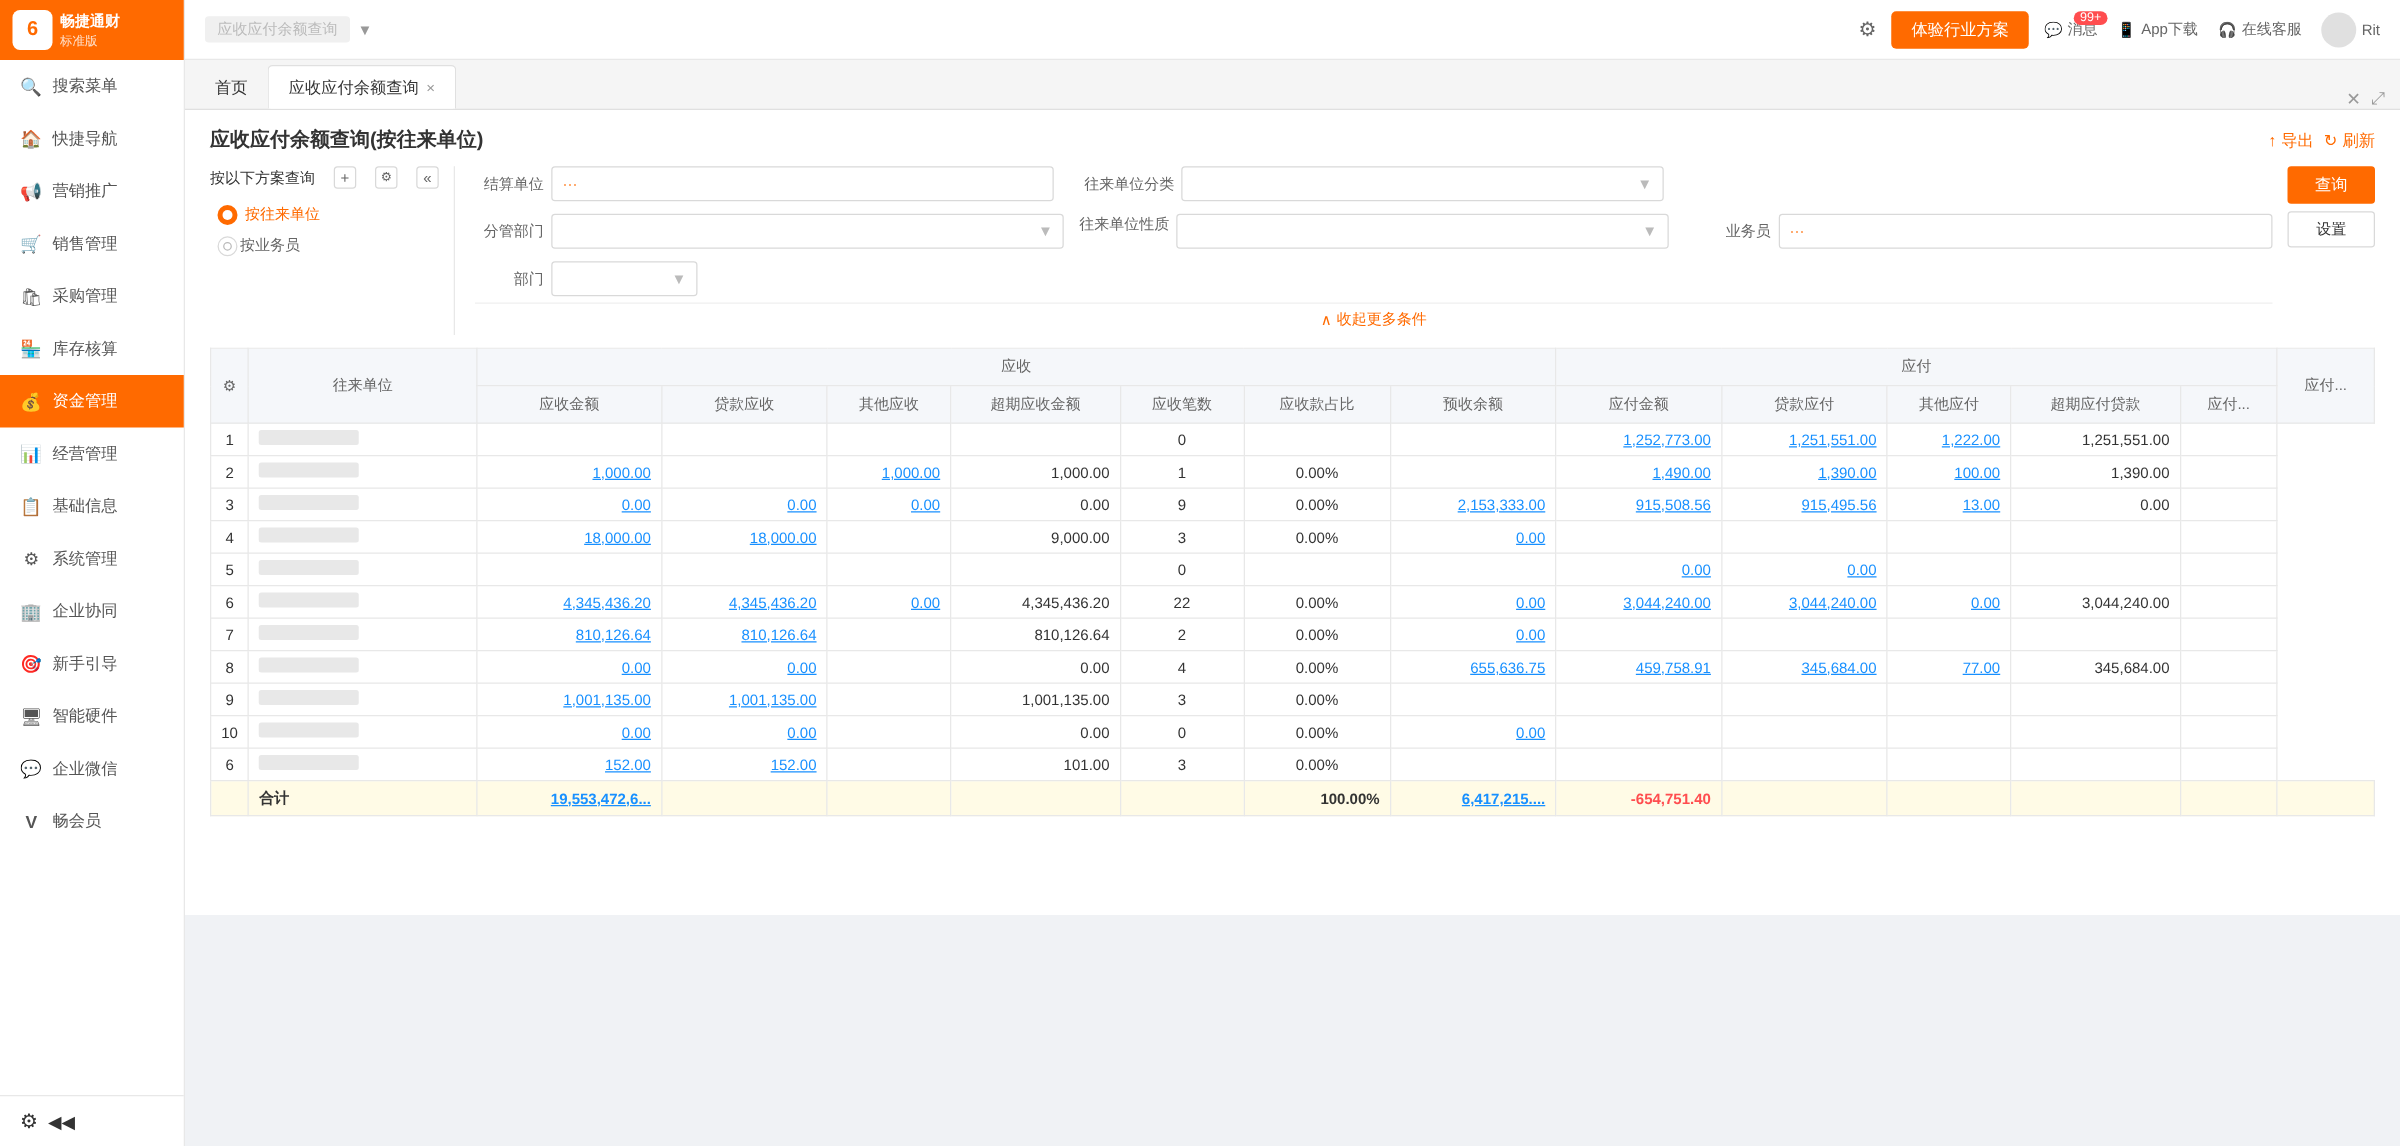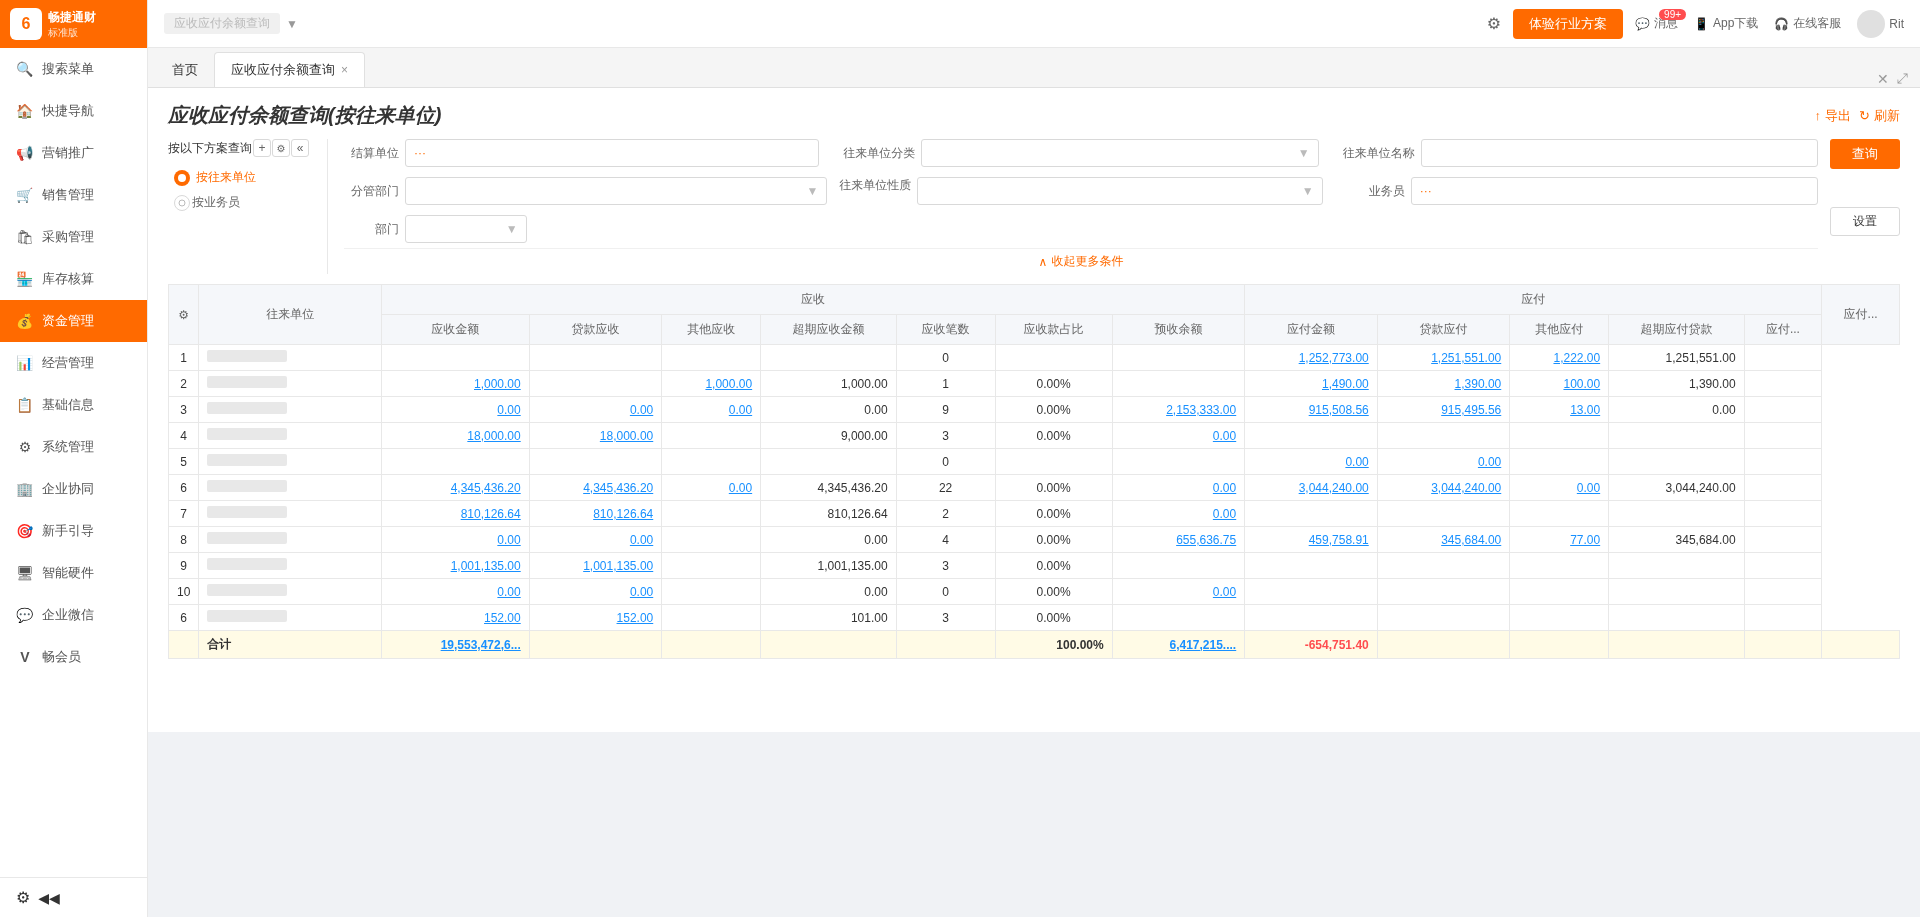--- a/index.html
+++ b/index.html
@@ -27,29 +27,29 @@
     
     .tabbar { height: 40px; background: #f5f5f5; border-bottom: 1px solid #e0e0e0; display: flex; align-items: end; padding: 0 8px; flex-shrink: 0; }
     .tab { padding: 8px 16px; cursor: pointer; font-size: 13px; color: #666; border-top-left-radius: 4px; border-top-right-radius: 4px; display: flex; align-items: center; gap: 6px; }
     .tab.home { background: transparent; color: #333; }
     .tab.active { background: #fff; color: #333; border: 1px solid #e0e0e0; border-bottom: none; }
     .tab-close { font-size: 12px; color: #999; cursor: pointer; }
 
     
     .content { flex: 1; background: #fff; overflow: hidden; display: flex; flex-direction: column; padding: 0; }
     .page-header { display: flex; align-items: center; justify-content: space-between; padding: 14px 20px 10px; }
-    .page-title { font-size: 20px; font-weight: bold; color: #333; font-style: italic; }
+    .page-title { font-size: 16px; font-weight: bold; color: #333; }
     .page-actions { display: flex; gap: 8px; }
     .action-btn { display: flex; align-items: center; gap: 4px; color: #ff6a00; cursor: pointer; font-size: 13px; border: none; background: none; }
 
     
     .filter-area { padding: 0 20px 10px; background: #fff; }
 
     .query-btn { background: #ff6a00; color: #fff; border: none; padding: 6px 20px; border-radius: 3px; cursor: pointer; font-size: 13px; width: 70px; }
-    .setting-btn { background: #fff; color: #333; border: 1px solid #d9d9d9; padding: 5px 16px; border-radius: 3px; cursor: pointer; font-size: 12px; width: 70px; margin-top: 32px; }
+    .setting-btn { background: #fff; color: #333; border: 1px solid #d9d9d9; padding: 5px 16px; border-radius: 3px; cursor: pointer; font-size: 12px; width: 70px; }
 
     
     .table-container { flex: 1; overflow: auto; padding: 0 20px; }
     .data-table { width: 100%; border-collapse: collapse; font-size: 12px; }
     .data-table th { background: #f5f7fa; border: 1px solid #e8e8e8; padding: 6px 8px; text-align: center; color: #666; font-weight: normal; white-space: nowrap; }
     .data-table td { border: 1px solid #e8e8e8; padding: 5px 8px; text-align: right; white-space: nowrap; }
     .data-table td.center { text-align: center; }
     .data-table td.left { text-align: left; }
     .data-table .link { color: #1890ff; text-decoration: underline; cursor: pointer; }
     .data-table tfoot td { background: #fffbe6; font-weight: bold; }
@@ -196,21 +196,21 @@
           <span>↻</span>
           <span>刷新</span>
         </button>
       </div>
     </div>
 
     <div class="filter-area">
       <div style="display:flex;gap:0;">
 
         <div style="display:flex;flex-direction:column;min-width:160px;padding-right:12px;border-right:1px solid #e8e8e8;margin-right:16px;">
-          <div style="display:flex;align-items:center;gap:1px;margin-bottom:8px;">
+          <div style="display:flex;align-items:center;gap:15px;margin-bottom:8px;">
             <span style="font-size:12px;color:#333;">按以下方案查询</span>
             <span style="width:18px;height:18px;border:1px solid #d9d9d9;border-radius:3px;display:inline-flex;align-items:center;justify-content:center;cursor:pointer;font-size:12px;color:#666;">+</span>
             <span style="width:18px;height:18px;border:1px solid #d9d9d9;border-radius:3px;display:inline-flex;align-items:center;justify-content:center;cursor:pointer;font-size:10px;color:#666;">⚙</span>
             <span style="width:18px;height:18px;border:1px solid #d9d9d9;border-radius:3px;display:inline-flex;align-items:center;justify-content:center;cursor:pointer;font-size:12px;color:#666;">«</span>
           </div>
           <div style="display:flex;align-items:center;gap:6px;padding:4px 6px;cursor:pointer;color:#ff6a00;font-size:12px;">
             <span style="width:16px;height:16px;border-radius:50%;background:#ff6a00;display:inline-flex;align-items:center;justify-content:center;">
               <svg width="10" height="10" viewBox="0 0 10 10">
                   <circle cx="5" cy="5" r="4" fill="#fff"></circle>
                 </svg>
@@ -234,26 +234,20 @@
               <label style="color:#666;font-size:12px;white-space:nowrap;min-width:55px;text-align:right;">结算单位</label>
               <div class="input-box">
                 <span style="color:#ff6a00;">···</span>
               </div>
             </div>
             <div style="display:flex;align-items:center;gap:6px;">
               <label style="color:#666;font-size:12px;white-space:nowrap;min-width:70px;text-align:right;">往来单位分类</label>
               <div class="select-box">
                 <span></span>
                 <span style="color:#bbb;">▼</span>
-              </div>
-            </div>
-            <div style="display:flex;align-items:center;gap:6px;">
-              <label style="color:#666;font-size:12px;white-space:nowrap;min-width:70px;text-align:right;">往来单位名称</label>
-              <div class="input-box">
-                <span></span>
               </div>
             </div>
           </div>
 
           <div style="display:grid;grid-template-columns:1fr 1fr 1fr;gap:12px;margin-bottom:10px;align-items:center;">
             <div style="display:flex;align-items:center;gap:6px;">
               <label style="color:#666;font-size:12px;white-space:nowrap;min-width:55px;text-align:right;">分管部门</label>
               <div class="select-box">
                 <span></span>
                 <span style="color:#bbb;">▼</span>

